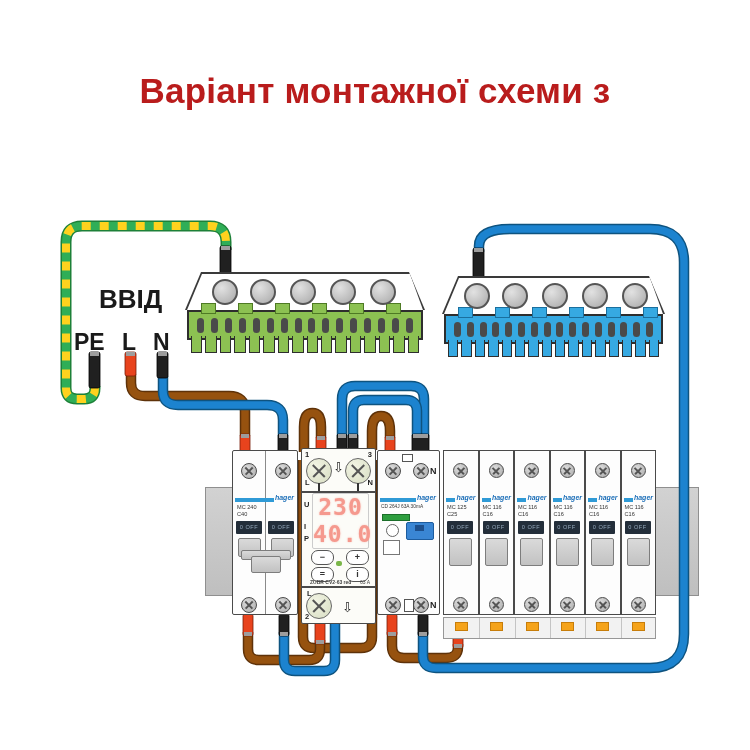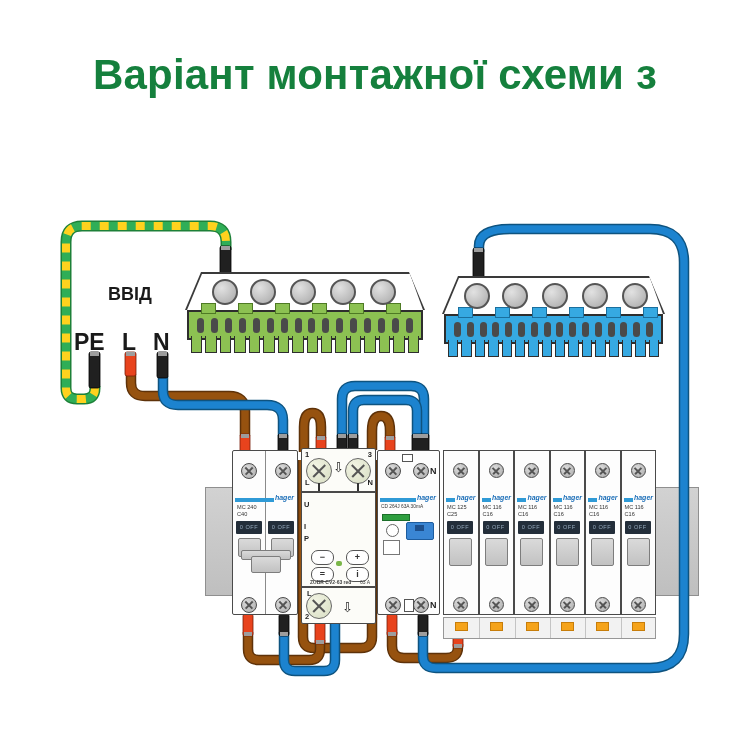--- a/index.html
+++ b/index.html
@@ -1,22 +1,22 @@
 <!DOCTYPE html>
 <html style="--wire-brown: #96520f; --wire-brown-dark: #5e3209; --wire-blue: #1c83cf; --wire-blue-dark: #0e537f; --wire-yellow: #ffd21e; --wire-green: #2fae57; --wire-green-dark: #1d8038; --pe-bus: #8cc152; --n-bus: #36a9e2; --ferrule-red: #e8431d; --ferrule-black: #202020; --display-red: #f5998e; --led-green: #7ab648; --hager-blue: #1d6fb8; --stripe-blue: #2f9ad6;"><head>
 <meta charset="utf-8">
 <style>
   html,body{margin:0;padding:0;background:#fff;}
   #stage{position:relative;width:750px;height:750px;background:#fff;overflow:hidden;
          font-family:"Liberation Sans",sans-serif;color:#111;}
   .abs{position:absolute;}
 
   
-  #title{top:50px;left:0;width:100%;text-align:center;font-size:42px;font-weight:700;
-         line-height:50px;color:#15803d;letter-spacing:0.2px;}
+  #title{top:66px;left:0;width:100%;text-align:center;font-size:35px;font-weight:700;
+         line-height:50px;color:#b91c1c;letter-spacing:0.2px;}
   .inlabel{font-weight:600;color:#1a1a1a;}
 
   
   .railtab{background:linear-gradient(#d2d2d2,#bfbfbf);border:1.5px solid #8f8f8f;}
 
   
   svg.wires{position:absolute;left:0;top:0;}
   .wo-brown{stroke:var(--wire-brown-dark);stroke-width:10.5;fill:none;}
   .wi-brown{stroke:var(--wire-brown);stroke-width:7.5;fill:none;}
   .wo-blue{stroke:var(--wire-blue-dark);stroke-width:10.5;fill:none;}
@@ -89,21 +89,21 @@
 </style>
 </head>
 <body>
 
 <div id="stage">
 
   <div class="abs" id="title">
     <div>Варіант монтажної схеми з</div>
   </div>
 
-  <div class="abs inlabel" style="left:108px;top:284px;font-size:18px;">ВВІД</div>
+  <div class="abs inlabel" style="left:99px;top:284px;font-size:26px;">ВВІД</div>
   <div class="abs inlabel" style="left:74px;top:329px;font-size:23px;">PE</div>
   <div class="abs inlabel" style="left:122px;top:329px;font-size:23px;">L</div>
   <div class="abs inlabel" style="left:153px;top:329px;font-size:23px;">N</div>
 
   <div class="abs railtab" style="left:205px;top:487px;width:28px;height:107px;"></div>
   <div class="abs railtab" style="left:652px;top:487px;width:45px;height:107px;"></div>
 
   <svg class="wires" width="750" height="750" viewBox="0 0 750 750">
     <defs>
       <path id="pe" d="M95 386 L95 388 Q95 399 84 399 L77 399 Q66 399 66 388 L66 242 Q66 226 82 226 L210 226 Q226 226 226 242 L226 250" fill="none"></path>
@@ -337,20 +337,24 @@
     <div class="cv-arrow" style="left:31px;top:12px;">⇩</div>
     <div class="screw big" style="left:4px;top:9px;width:26px;height:26px;"></div>
     <div class="screw big" style="left:43px;top:9px;width:26px;height:26px;"></div>
     <div class="cv-stub" style="left:16px;top:34px;"></div>
     <div class="cv-stub" style="left:55px;top:34px;"></div>
 
     <div class="cv-lbl" style="left:2px;top:52px;">U</div>
     <div class="cv-lbl" style="left:2px;top:74px;">I</div>
     <div class="cv-lbl" style="left:2px;top:86px;">P</div>
 
+    <div class="disp">
+      <div>230</div>
+      <div>40.0</div>
+    </div>
 
     <div class="cvbtn" style="left:9px;top:101px;">−</div>
     <div class="cvbtn" style="left:44px;top:101px;">+</div>
     <div class="led" style="left:34px;top:112px;"></div>
     <div class="cvbtn" style="left:9px;top:118px;">=</div>
     <div class="cvbtn" style="left:44px;top:118px;">i</div>
     <div class="cv-prod" style="left:8px;top:130px;font-weight:700;">ZUBR CV2-63 red</div>
     <div class="cv-prod" style="right:5px;top:130px;">63 A</div>
 
     <div class="cv-lbl" style="left:5px;top:141px;">L</div>

